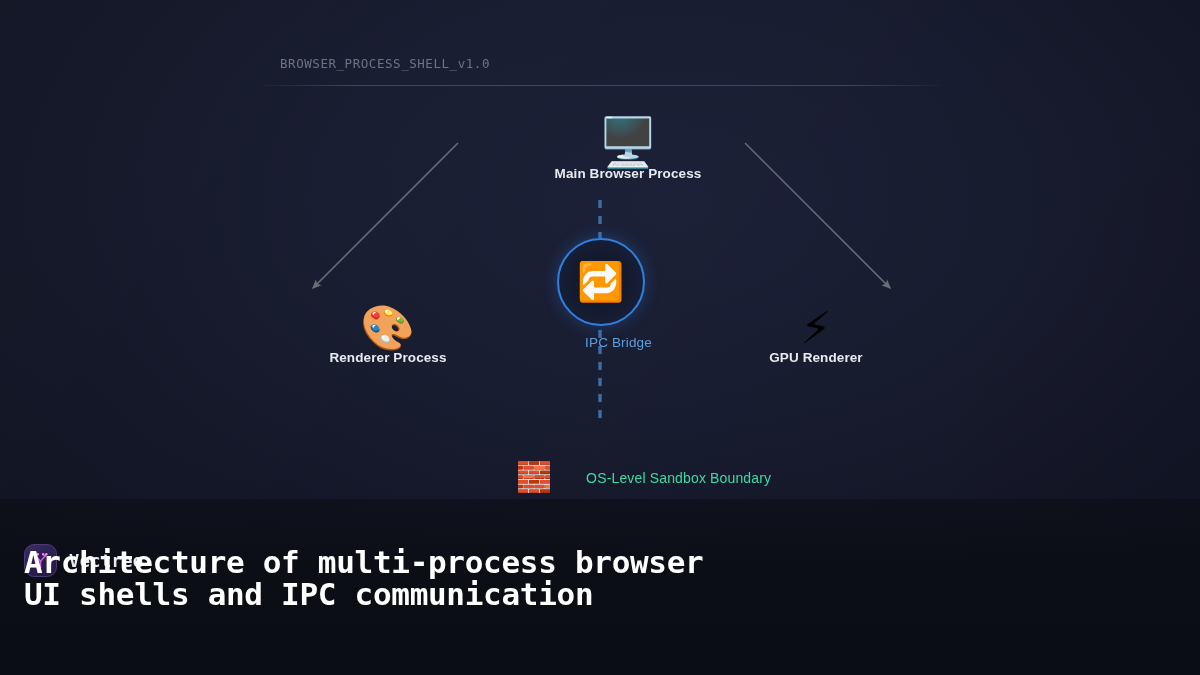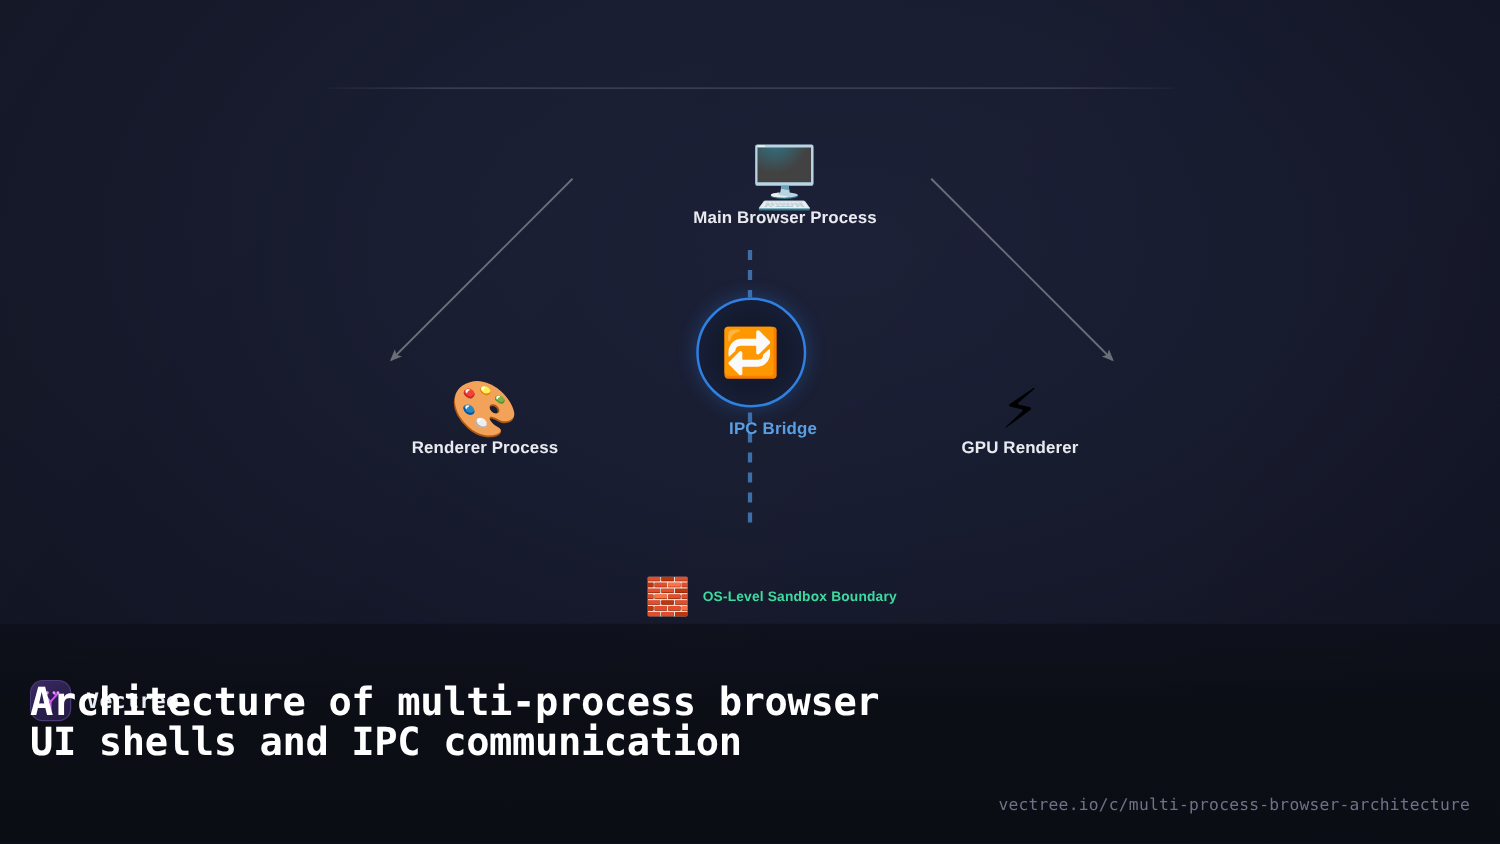--- a/index.html
+++ b/index.html
@@ -100,44 +100,45 @@
     display:flex; align-items:center; justify-content:center;
   }
   .ipc-emoji {
     font-family:"DejaVu Sans", sans-serif;
     font-size:38px; line-height:1;
     user-select:none;
   }
   .ipc-label {
     margin-top:9px;
     font-size:13.5px;
-    font-weight:bold;
+    font-weight:normal;
     color:#5b9fe3;
     letter-spacing:0.15px;
     white-space:nowrap;
     margin-left:35px;
   }
 
   
   #boundary-legend {
     position:absolute;
     left:516px; top:463px;
     display:flex; align-items:center; gap:10px;
   }
   .boundary-emoji {
     font-family:"DejaVu Sans", sans-serif;
     font-size:29px; line-height:1;
     user-select:none;
   }
   .boundary-text {
-    font-size:11px;
-    font-weight:bold;
+    font-size:14px;
+    font-weight:normal;
     color:#3ddba0;
     letter-spacing:0.15px;
     white-space:nowrap;
+    margin-left:24px;
   }
 
   
   #footer {
     position:absolute;
     left:0; bottom:0;
     width:1200px; height:176px;
     background:linear-gradient(to bottom, rgba(10,12,20,0.55) 0%, #0c0e16 42%, #0b0d15 100%);
   }
   .brand-row {
@@ -180,20 +181,21 @@
   }
 </style>
 </head>
 <body>
 
 <div id="stage">
 
   <div class="sheen"></div>
 
   <div class="canvas-header">
+    <div class="canvas-title">BROWSER_PROCESS_SHELL_v1.0</div>
     <div class="canvas-rule"></div>
   </div>
 
   <svg id="diagram-svg" viewBox="0 0 1200 675" xmlns="http://www.w3.org/2000/svg">
     <defs>
       <marker id="arrowhead" markerWidth="7" markerHeight="7" refX="5.4" refY="3.1" orient="auto" markerUnits="strokeWidth">
         <path d="M0,0.4 L6.4,3.1 L0,5.8 L1.5,3.1 Z" fill="#6b6e78"></path>
       </marker>
     </defs>
 
@@ -253,16 +255,15 @@
             <circle cx="15.4" cy="4.0" r="1.5"></circle>
             <circle cx="19.4" cy="4.0" r="1.5"></circle>
           </g>
         </svg>
       </div>
       <div class="brand-name">Vectree</div>
     </div>
 
     <div class="headline">Architecture of multi-process browser UI shells and IPC communication</div>
 
-    <div class="footer-url">vectree.io/c/multi-process-browser-architecture</div>
   </div>
 
 </div>
 
 </body></html>

